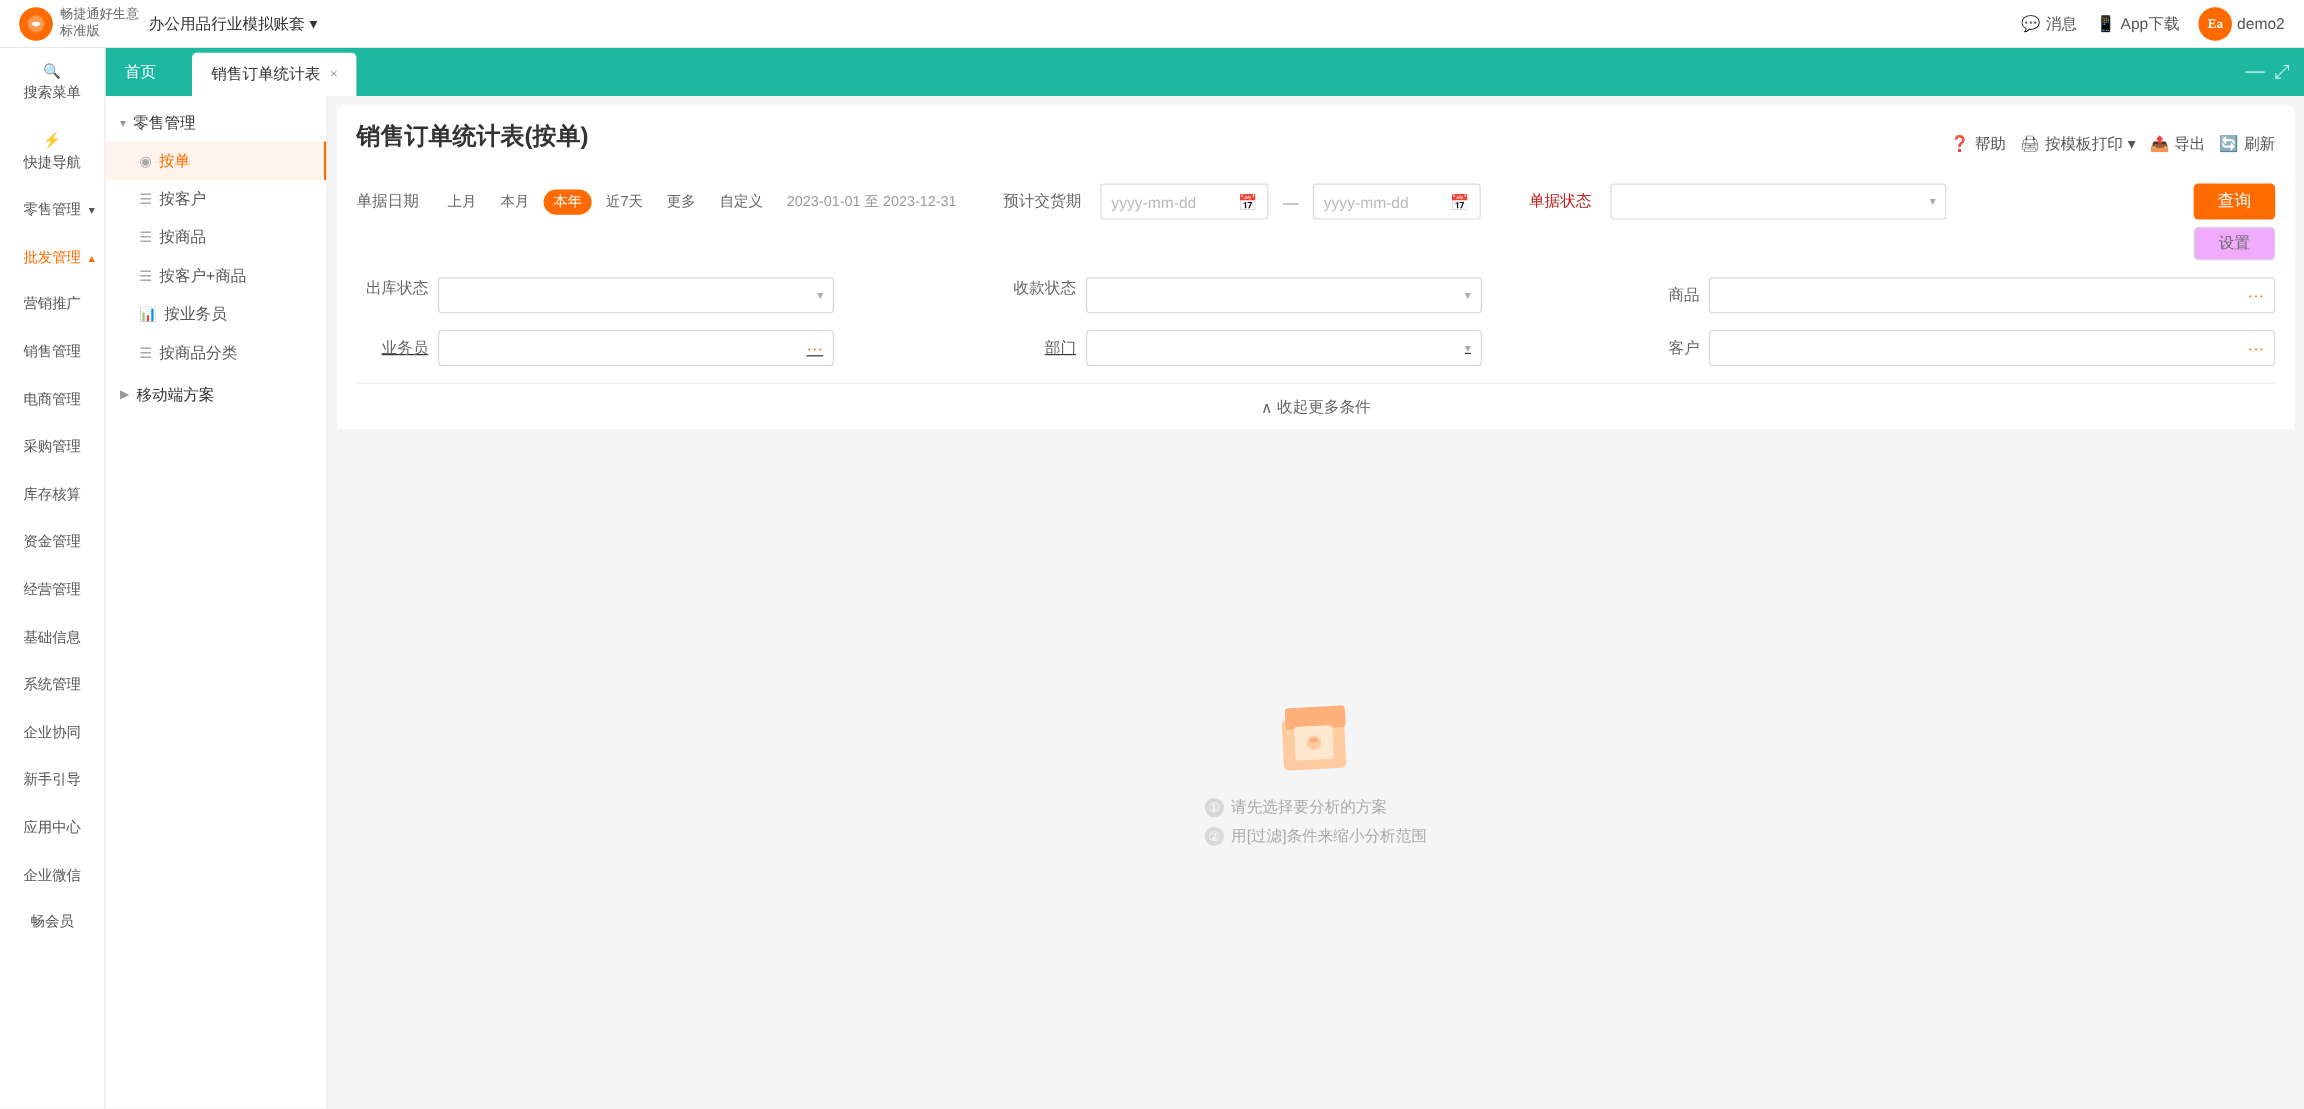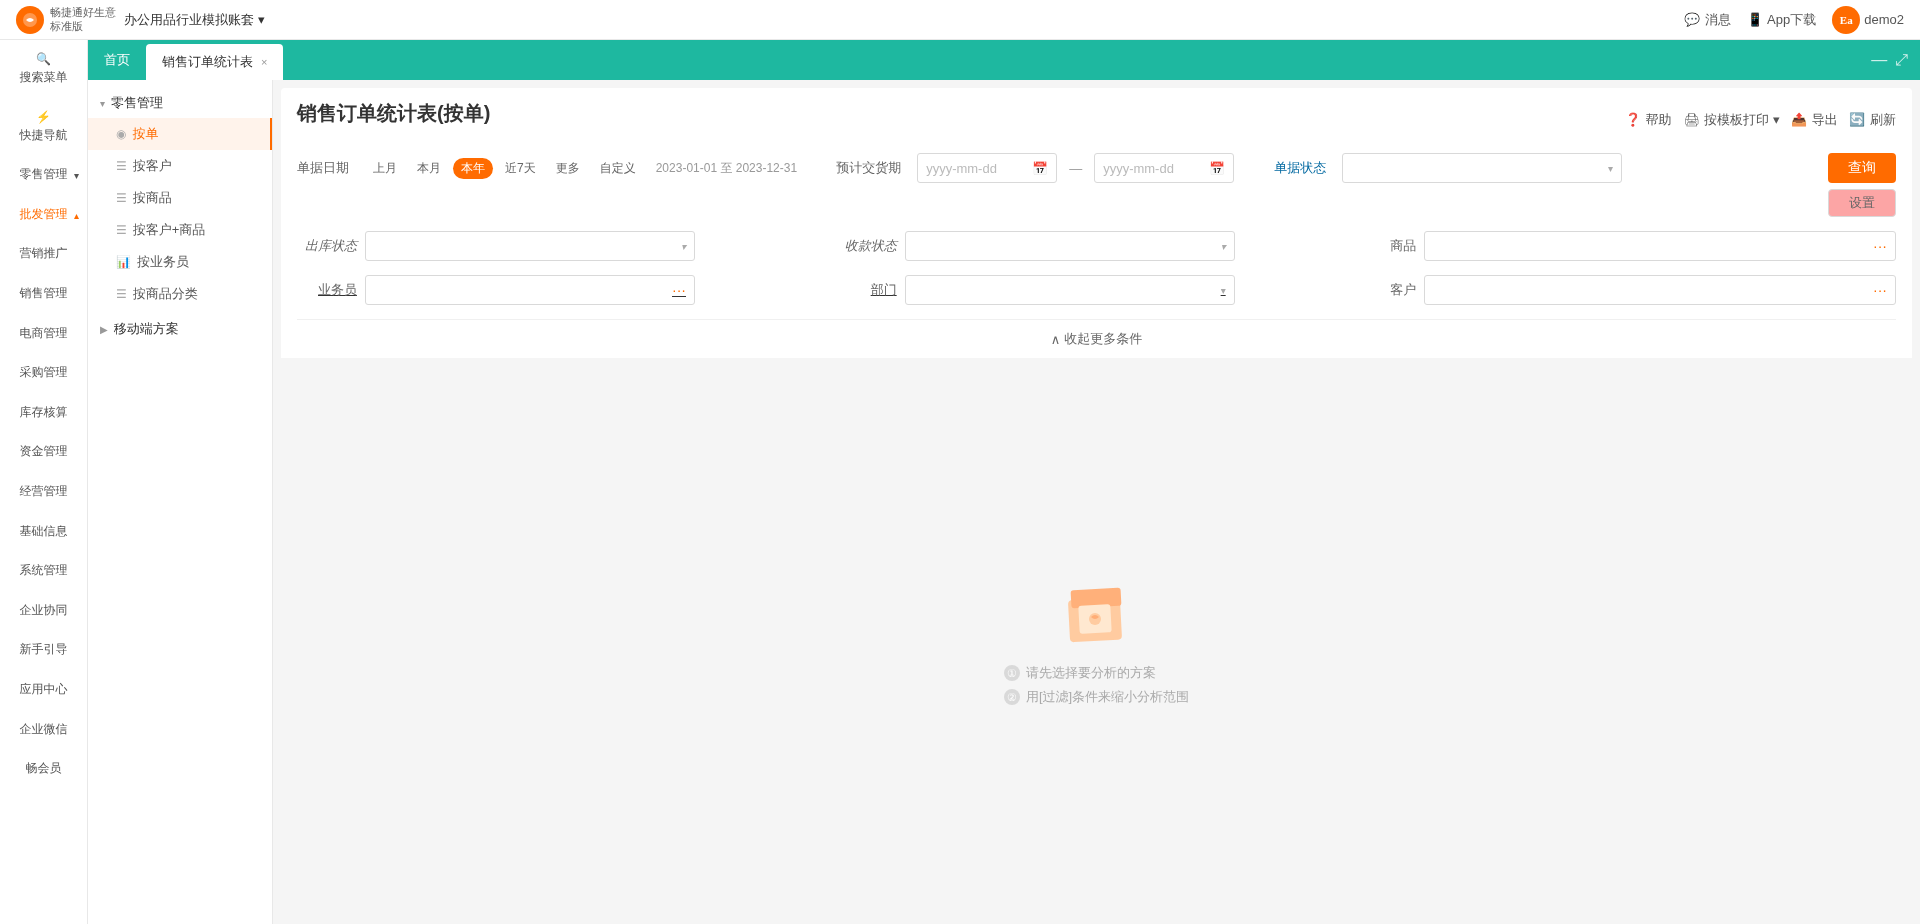--- a/index.html
+++ b/index.html
@@ -24,35 +24,35 @@
     .sidebar { width: 88px; background: #fff; border-right: 1px solid #e8e8e8; display: flex; flex-direction: column; flex-shrink: 0; overflow-y: auto; }
     .sidebar-item { padding: 12px 0; display: flex; flex-direction: column; align-items: center; cursor: pointer; color: #555; font-size: 12px; gap: 4px; position: relative; }
     .sidebar-item.active { color: #ff6b00; }
     .sidebar-item .item-label { text-align: center; line-height: 1.3; }
     .sidebar-item .arrow { position: absolute; right: 8px; top: 50%; transform: translateY(-50%); font-size: 10px; }
 
     
     .content-area { flex: 1; display: flex; flex-direction: column; overflow: hidden; }
 
     
-    .tab-bar { height: 40px; background: #1eb8a0; display: flex; align-items: center; padding: 0 0; flex-shrink: 0; }
+    .tab-bar { height: 40px; background: #1eb8a0; display: flex; align-items: center; padding: 0 0; flex-shrink: 0; gap: 14px; }
     .tab-item { height: 40px; display: flex; align-items: center; padding: 0 16px; cursor: pointer; color: rgba(255,255,255,0.8); font-size: 13px; gap: 8px; position: relative; }
     .tab-item.active { background: #fff; color: #333; border-radius: 4px 4px 0 0; margin-top: 4px; height: 36px; }
     .tab-item .close-btn { font-size: 11px; color: #999; cursor: pointer; }
     .tab-home { color: white; }
     .tab-bar-actions { margin-left: auto; display: flex; align-items: center; gap: 8px; padding-right: 12px; }
     .tab-bar-action-btn { color: rgba(255,255,255,0.8); cursor: pointer; font-size: 16px; }
     .page-title { font-size: 18px; font-weight: 600; color: #333; }
     .page-header-actions { display: flex; align-items: center; gap: 12px; }
     .header-action-btn { display: flex; align-items: center; gap: 4px; color: #555; font-size: 13px; cursor: pointer; }
     .date-btn { padding: 2px 8px; border-radius: 12px; cursor: pointer; font-size: 12px; color: #666; border: none; background: transparent; }
     .date-btn.active { background: #ff6b00; color: white; }
     .field-label { color: #666; font-size: 13px; white-space: nowrap; }
     .btn-query { background: #ff6b00; color: white; border: none; border-radius: 4px; padding: 6px 20px; cursor: pointer; font-size: 14px; font-weight: 500; }
-    .btn-settings { background: #fca5a5; color: #666; border: 1px solid #d9d9d9; border-radius: 4px; padding: 4px 16px; cursor: pointer; font-size: 13px; }
+    .btn-settings { background: #f0abfc; color: #666; border: 1px solid #d9d9d9; border-radius: 4px; padding: 4px 16px; cursor: pointer; font-size: 13px; }
 
     
     .left-panel { width: 185px; background: #fff; border-right: 1px solid #e8e8e8; flex-shrink: 0; display: flex; flex-direction: column; }
     .left-panel-header { padding: 10px 12px; display: flex; align-items: center; justify-content: space-between; border-bottom: 1px solid #f0f0f0; }
     .left-panel-title { font-size: 13px; color: #666; }
     .left-panel-actions { display: flex; align-items: center; gap: 8px; }
     .panel-icon-btn { color: #999; cursor: pointer; font-size: 14px; }
 
     .scheme-list { flex: 1; overflow-y: auto; padding: 8px 0; }
     .scheme-group { margin-bottom: 4px; }
@@ -71,29 +71,29 @@
     .filter-container { background: #fff; padding: 14px 16px 0; margin: 8px 8px 0; border-radius: 4px; }
     .filter-section-row { display: flex; align-items: center; margin-bottom: 14px; }
 
     .date-label { color: #666; font-size: 13px; margin-right: 8px; white-space: nowrap; }
     .date-shortcuts-group { display: flex; align-items: flex-end; gap: 4px; }
 
     .forecast-label { color: #666; font-size: 13px; margin-right: 8px; white-space: nowrap; min-width: 80px; text-align: right; }
     .date-input-box { display: flex; align-items: center; border: 1px solid #d9d9d9; border-radius: 3px; height: 30px; padding: 0 8px; min-width: 140px; color: #bbb; font-size: 13px; position: relative; cursor: pointer; }
     .date-input-box .cal-icon { margin-left: auto; color: #ff9a5a; }
 
-    .status-label { color: #0369a1; font-size: 13px; margin-left: 24px; margin-right: 8px; white-space: nowrap; min-width: 60px; text-align: right; }
+    .status-label { color: #b91c1c; font-size: 13px; margin-left: 24px; margin-right: 8px; white-space: nowrap; min-width: 60px; text-align: right; }
     .status-select-box { display: flex; align-items: center; border: 1px solid #d9d9d9; border-radius: 3px; height: 30px; padding: 0 8px; min-width: 200px; color: #333; font-size: 13px; flex: 1; position: relative; cursor: pointer; }
     .status-select-box .arrow-down { margin-left: auto; color: #aaa; font-size: 10px; }
 
     .query-btn-area { margin-left: 12px; display: flex; flex-direction: column; gap: 6px; }
 
     
     .status-row { display: flex; align-items: center; margin-bottom: 14px; }
-    .status-field { display: flex; align-items: center; flex: 1; font-style: italic; }
+    .status-field { display: flex; flex: 1; }
     .field-select-box { display: flex; align-items: center; border: 1px solid #d9d9d9; border-radius: 3px; height: 30px; padding: 0 8px; flex: 1; max-width: 340px; color: #333; font-size: 13px; position: relative; cursor: pointer; }
     .field-select-box .arrow-down { margin-left: auto; color: #aaa; font-size: 10px; }
 
     .goods-field { display: flex; align-items: center; flex: 1; }
     .goods-input-box { display: flex; align-items: center; border: 1px solid #d9d9d9; border-radius: 3px; height: 30px; padding: 0 8px; flex: 1; color: #333; font-size: 13px; cursor: pointer; }
     .goods-input-box .dots-btn { margin-left: auto; color: #ff6b00; font-size: 14px; }
 
     
     .salesman-row { display: flex; align-items: center; margin-bottom: 14px; }
     .dept-field { display: flex; align-items: center; flex: 1; text-decoration: underline; }

